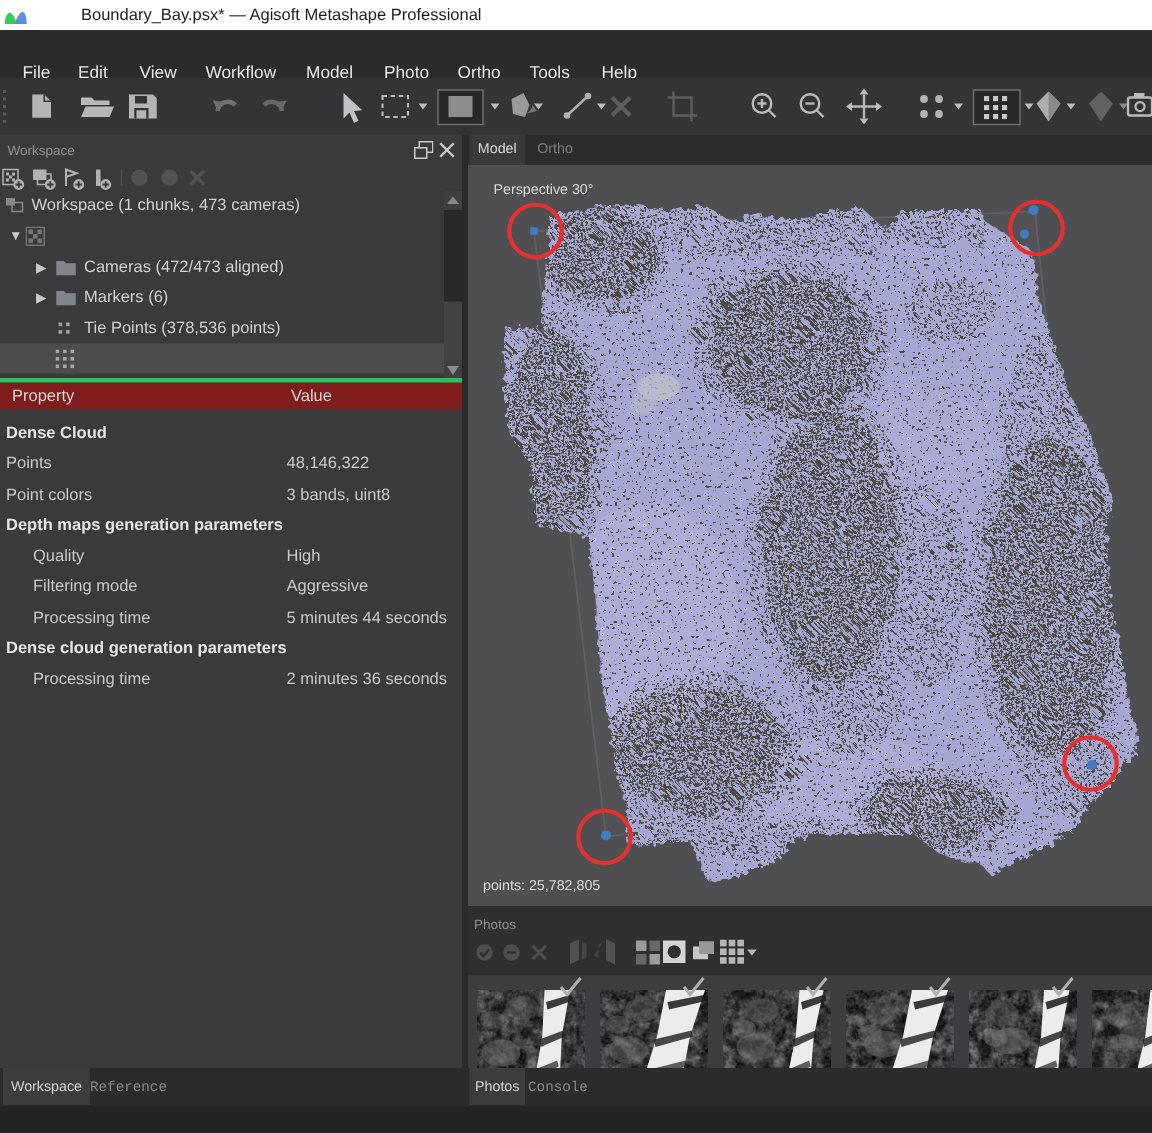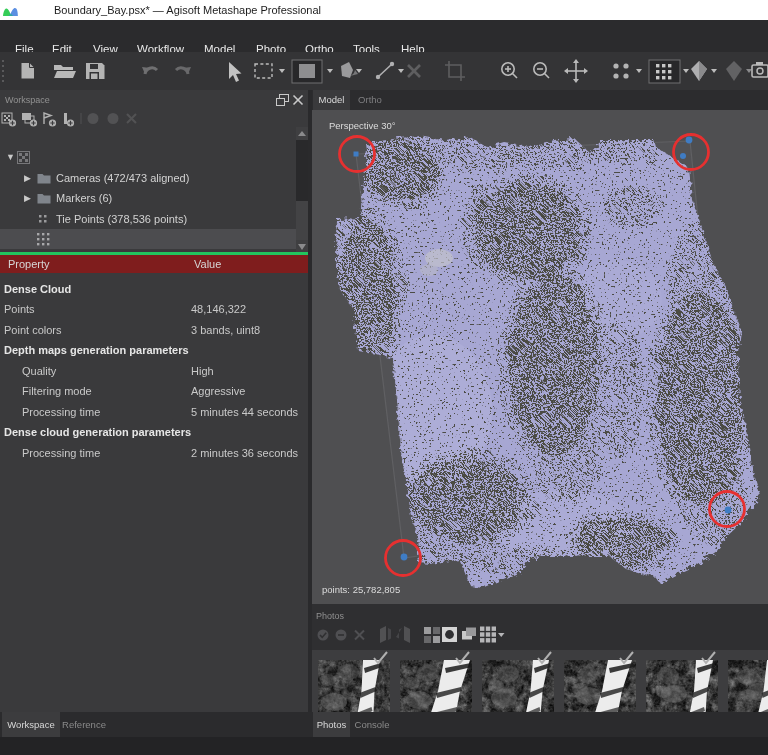--- a/index.html
+++ b/index.html
@@ -25,21 +25,21 @@
 .pval { position:absolute; left:191px; top:0; }
 #rightpanel { left:312px; top:90px; width:456px; height:622px; background:#3a3a3c; }
 #rtabs { position:absolute; left:0; top:0; width:456px; height:20px; background:#2c2c2e; font-size:9.5px; }
 #viewport { position:absolute; left:0; top:20px; width:456px; height:494px; background:#4f4f51; }
 #photos { position:absolute; left:0; top:514px; width:456px; height:108px; background:#2f2f31; }
 #photos .title { position:absolute; left:4px; top:7px; font-size:9px; color:#909090; }
 #thumbs { position:absolute; left:0; top:46px; width:456px; height:62px; background:#3d3d3f; overflow:hidden; }
 #bottombar { left:0; top:712px; width:768px; height:25px; background:#2b2b2d; font-size:9.5px; }
 .btab { position:absolute; top:0; height:25px; line-height:25px; text-align:center; }
 .btab.on { background:#3c3c3e; color:#d8d8d8; }
-.btab.off { color:#8a8a8a; }
+.btab.off { color:#8a8a8a;font-family:Liberation Mono, monospace; }
 #statusbar { left:0; top:737px; width:768px; height:18px; background:#232325; }
 .vdiv { position:absolute; left:308px; top:90px; width:4px; height:622px; background:#2a2a2c; }
 </style>
 </head>
 <body>
 <div class="abs" id="titlebar">
   <svg class="abs" style="left:3px;top:5px" width="15" height="12" viewBox="0 0 15 12">
     <path d="M0,11 C0.5,6 2,3.5 3.5,3.5 C5,3.5 6.5,6 7.5,9 C8,10.5 8.5,11 9,11 L0,11 Z" fill="#35cd58"></path>
     <path d="M6,11 C7.2,10 8.2,7 9.8,4.6 C10.8,3 12.2,2.4 13.2,3.6 C14.2,4.8 14.7,6.5 14.9,11 L6,11 Z" fill="#5b8fe2"></path>
     <path d="M5.5,11 C6.5,10.6 7.2,9.8 8,8.5 C8.8,9.8 9.5,10.7 10.5,11 Z" fill="#2fa9a0"></path>
@@ -232,20 +232,27 @@
         <circle cx="93" cy="8.5" r="5.5"></circle>
         <circle cx="113" cy="8.5" r="5.5"></circle>
       </g>
       <g stroke="#525254" stroke-width="2.2">
         <line x1="127" y1="4" x2="136" y2="13"></line>
           <line x1="136" y1="4" x2="127" y2="13"></line>
       </g>
     </svg>
   </div>
   <div id="tree">
+    <div class="trow" style="top:0">
+      <svg class="abs" style="left:3px;top:4px" width="14" height="13" viewBox="0 0 14 13">
+        <rect x="1" y="1" width="6" height="5" fill="#8a8a8c"></rect>
+          <rect x="5" y="4" width="7" height="6" fill="none" stroke="#8a8a8c"></rect>
+      </svg>
+      <span style="position:absolute;left:21px">Workspace (1 chunks, 473 cameras)</span>
+    </div>
     <div class="trow" style="top:20px">
       <span style="position:absolute;left:6px;top:0;color:#c9c9c9;font-size:9px">▼</span>
       <svg class="abs" style="left:17px;top:4px" width="13" height="13" viewBox="0 0 13 13">
         <rect x="0.5" y="0.5" width="12" height="12" fill="none" stroke="#77777a"></rect>
         <g fill="#77777a">
             <rect x="2" y="2" width="3" height="3"></rect>
             <rect x="8" y="2" width="3" height="3"></rect>
             <rect x="5" y="5" width="3" height="3"></rect>
             <rect x="2" y="8" width="3" height="3"></rect>
             <rect x="8" y="8" width="3" height="3"></rect>

